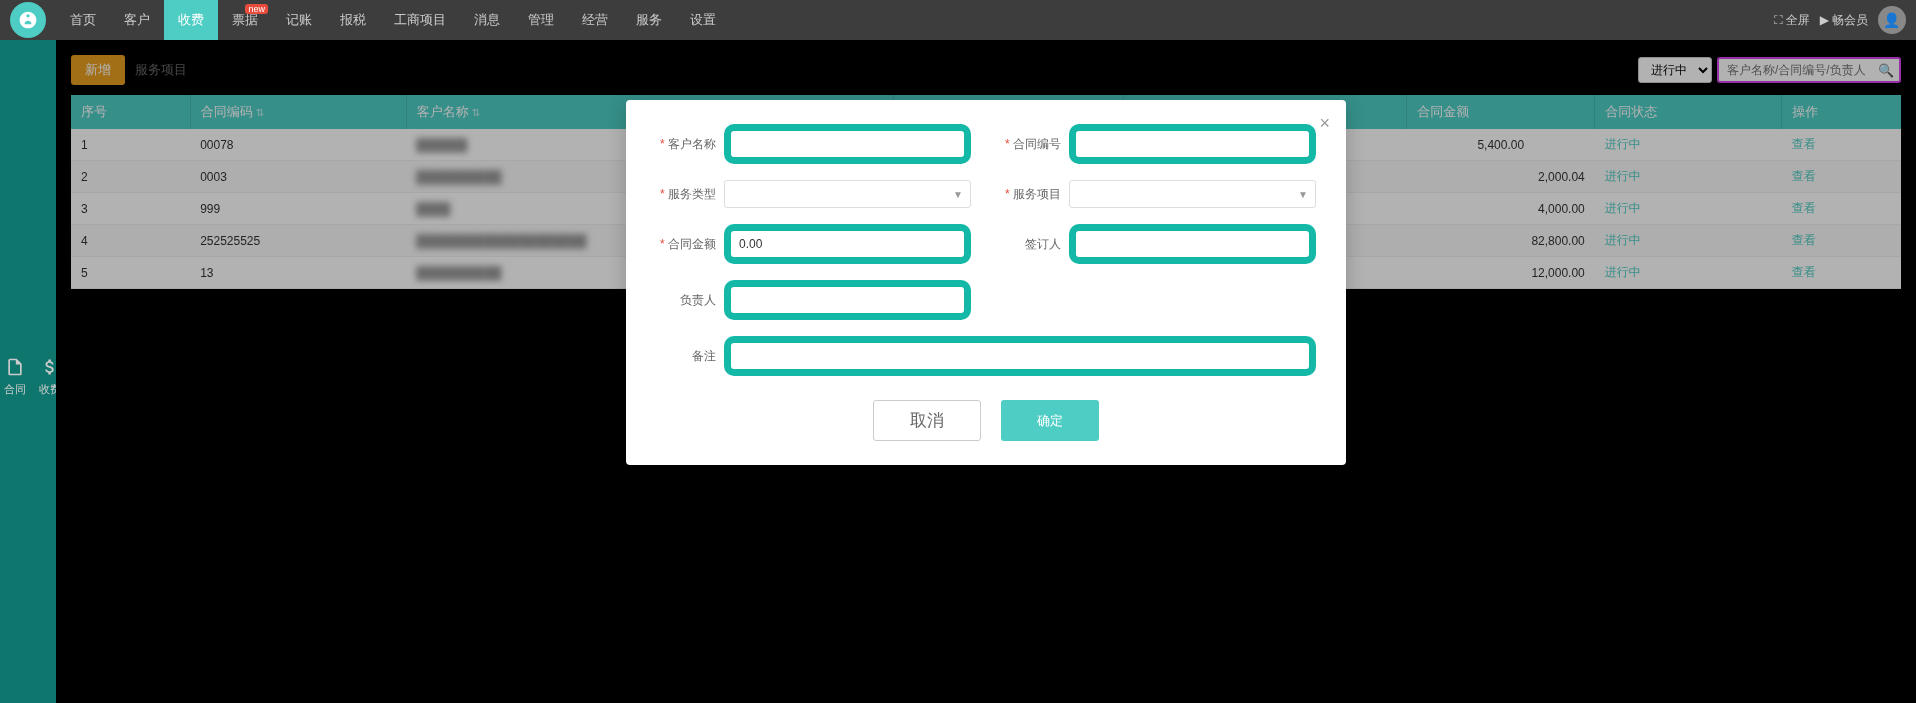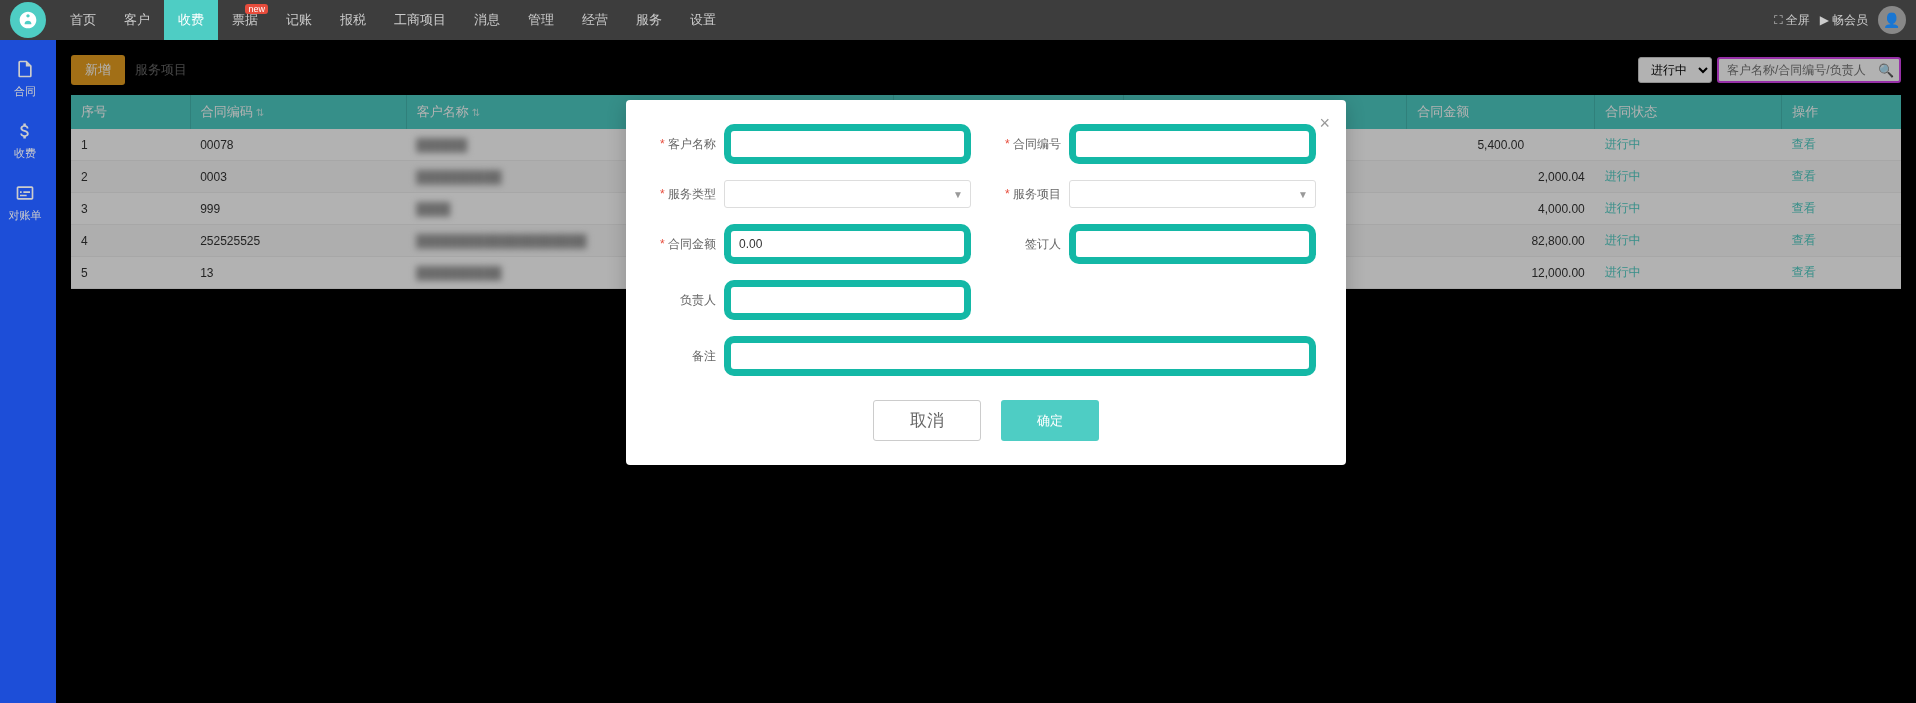--- a/index.html
+++ b/index.html
@@ -59,23 +59,24 @@
 
     
     .main-layout {
       display: flex;
       height: calc(703px - 40px);
     }
 
     
     .sidebar {
       width: 56px;
-      background: #1d4ed8;
-      display: flex;
-      flex-direction: column;
+      background: #0f766e;
+      display: flex;
+      flex-direction: row;
+      align-items: center;
       padding-top: 10px;
       gap: 5px;
     }
     .sidebar-item {
       width: 50px;
       display: flex;
       flex-direction: column;
       align-items: center;
       padding: 8px 4px;
       cursor: pointer;

